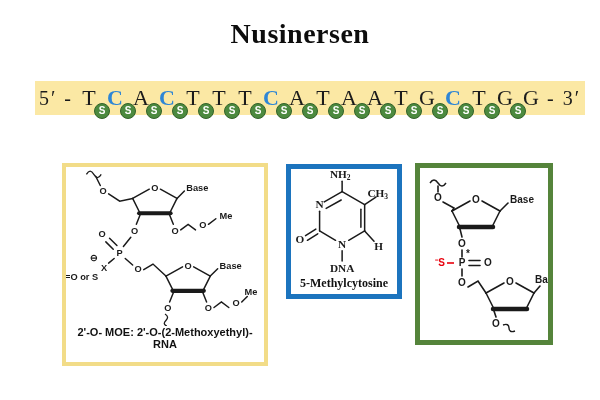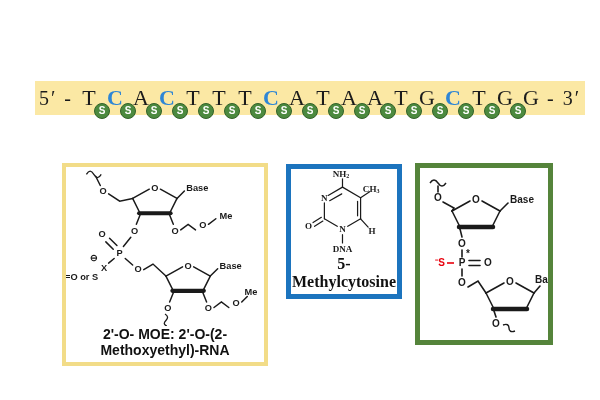--- a/index.html
+++ b/index.html
@@ -39,37 +39,38 @@
   
   .box{position:absolute;background:#fff;display:flex;flex-direction:column;box-sizing:border-box;}
   .box-moe{left:62px;top:163px;width:206px;height:203px;border:4px solid #F2DC88;}
   .box-mec{left:286px;top:164px;width:116px;height:135px;border:5px solid #1C74BE;}
   .box-pth{left:415px;top:163px;width:138px;height:182px;border:5px solid #55843B;}
   .box svg{flex:1 1 auto;width:100%;min-height:0;}
   .caption{
     flex:0 0 auto;text-align:center;font-weight:bold;color:#111;
     font-family:"Liberation Sans", sans-serif;
   }
-  .cap-moe{font-size:14px;padding-bottom:4px;}
-  .cap-mec{font-family:"Liberation Serif", serif;font-size:16px;padding-bottom:3px;}
+  .cap-moe{font-size:11px;padding-bottom:12px;}
+  .cap-mec{font-family:"Liberation Serif", serif;font-size:12px;padding-bottom:3px;}
   .cap-pth{font-size:10.5px;padding-bottom:5px;}
   
   svg .bond{stroke:#1a1a1a;stroke-width:1.6;fill:none;stroke-linecap:round;}
   svg .bold-bond{stroke:#1a1a1a;stroke-width:4.5;fill:none;stroke-linecap:round;}
   svg .squig{stroke:#1a1a1a;stroke-width:1.4;fill:none;}
   svg text{fill:#1a1a1a;font-family:"Liberation Sans", sans-serif;font-size:10px;font-weight:bold;text-anchor:middle;}
   svg text.serif{font-family:"Liberation Serif", serif;font-weight:bold;font-size:12px;}
   svg .red{fill:#E8000D;}
   svg .redbond{stroke:#E8000D;stroke-width:1.6;}
 </style>
 </head>
 <body>
 
 <div class="page">
 
+  <div class="title">Nusinersen</div>
 
   <div class="strip">
     <div class="seq-row">
       <span class="seq-fix">5′ -</span>
       <span style="display:flex;">
           <span class="seq-letter">T</span>
           <span class="seq-letter hl">C</span>
           <span class="seq-letter">A</span>
           <span class="seq-letter hl">C</span>
           <span class="seq-letter">T</span>

